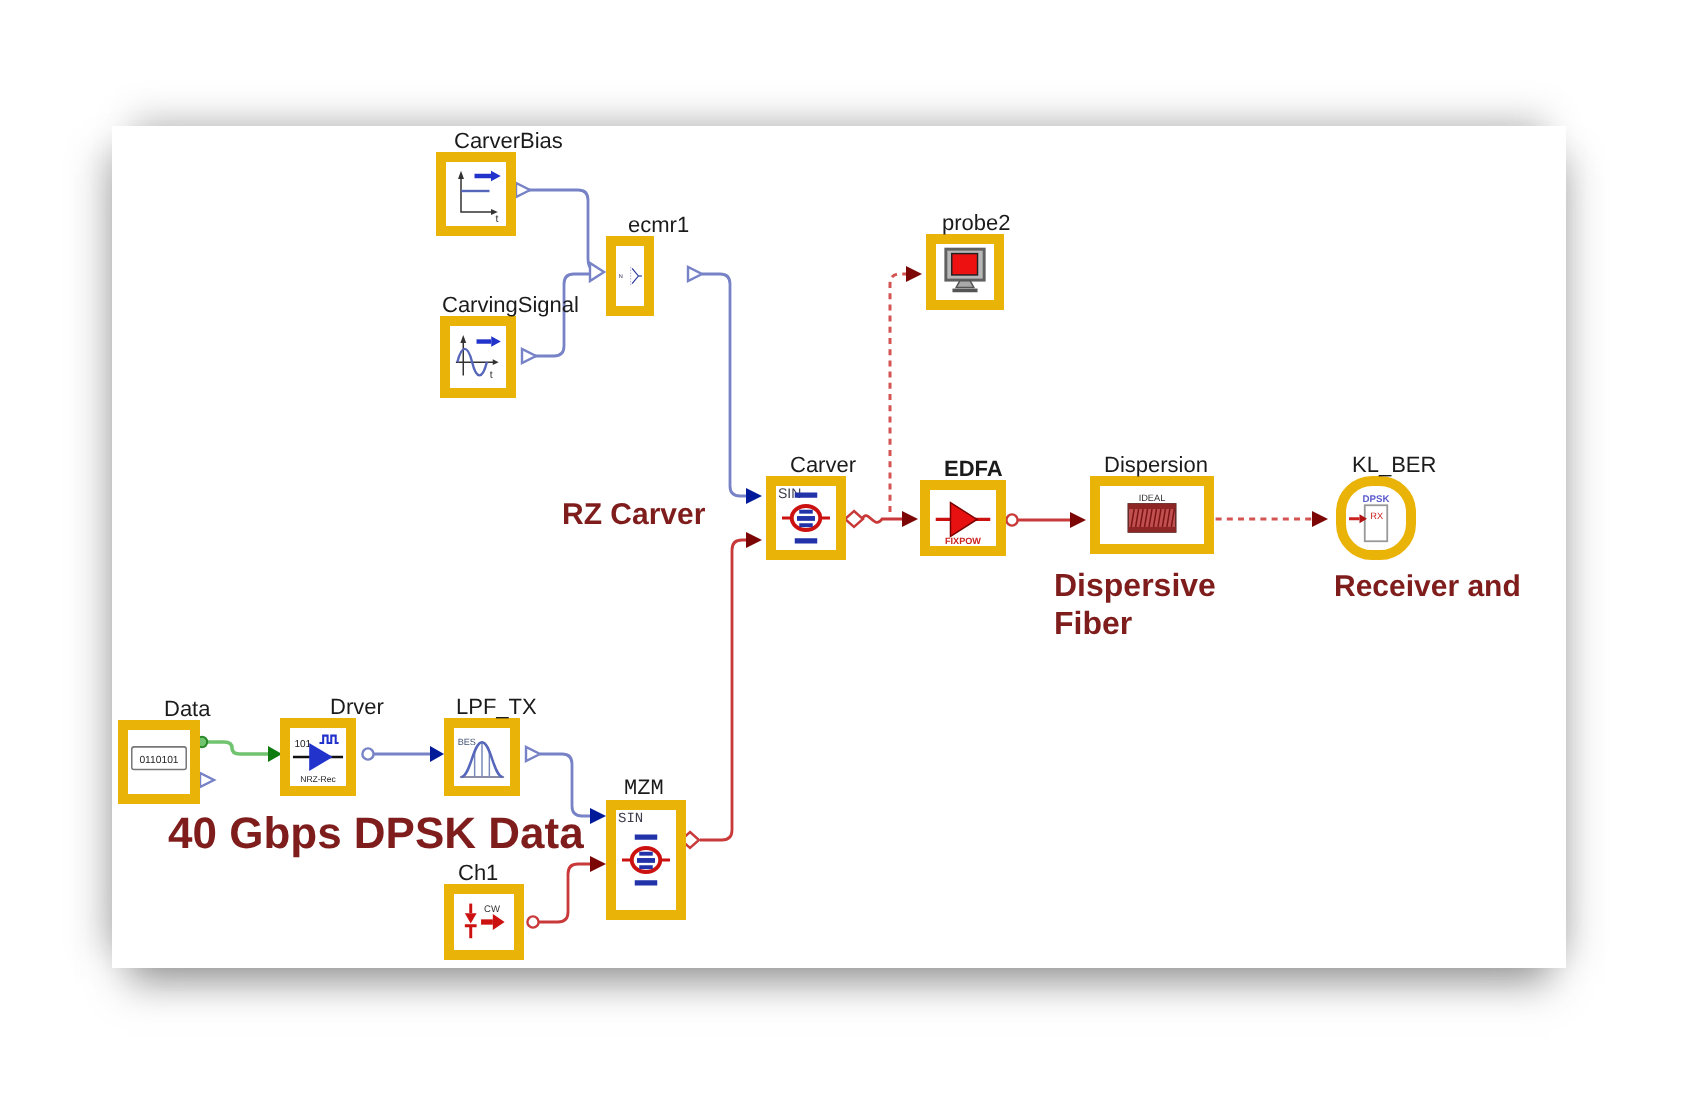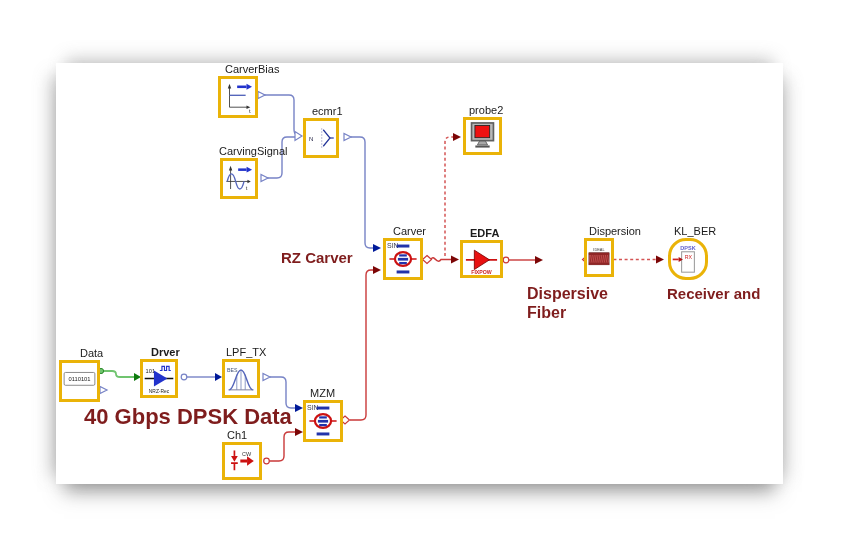--- a/index.html
+++ b/index.html
@@ -5,21 +5,21 @@
   * { margin:0; padding:0; box-sizing:border-box; }
   html,body { width:850px; height:555px; background:#ffffff; overflow:hidden;
               font-family:"Liberation Sans", sans-serif; }
   #stage { position:absolute; left:0; top:0; width:850px; height:555px; }
   #canvas { position:absolute; left:56px; top:63px; width:727px; height:421px; background:#ffffff;
             box-shadow: 0 16px 18px -8px rgba(70,70,70,.50),
                         0 -14px 16px -10px rgba(110,110,110,.38),
                         -16px 2px 16px -10px rgba(120,120,120,.35),
                         14px 4px 16px -10px rgba(120,120,120,.30); }
   svg.wires { position:absolute; left:0; top:0; width:850px; height:555px; pointer-events:none; }
-  .block { position:absolute; border:3px solid #eab308; background:#ffffff; }
+  .block { position:absolute; border:5px solid #eab308; background:#ffffff; }
   .block-label { position:absolute; top:-16px; font-size:11px; line-height:13px; color:#1b1b1b; white-space:nowrap; }
   .tag { position:absolute; font-size:7px; line-height:8px; color:#3b3b4b; white-space:nowrap; }
   .block svg.icon { position:absolute; left:0; top:0; width:100%; height:100%; }
   .annotation { position:absolute; font-weight:700; color:#7f1d1d; white-space:nowrap; }
   #ann-rz    { left:281px; top:249px; font-size:15px; }
   #ann-dpsk  { left:84px;  top:404px; font-size:22px; }
   #ann-fiber { left:527px; top:284px; font-size:16px; line-height:19px; }
   #ann-rx    { left:667px; top:284px; font-size:15px; line-height:20px; }
 </style>
 </head>
@@ -92,21 +92,21 @@
       <path d="M9,9 V33" fill="none" stroke="#333333" stroke-width="1"></path>
       <path d="M4,24 H30" fill="none" stroke="#333333" stroke-width="1"></path>
       <polygon points="29,22 29,26 33,24" fill="#333333"></polygon>
       <text x="27" y="34.5" font-size="7" fill="#333333">t</text>
       <path d="M5,24 C8,12 12,12 15,24 C18,36 22,36 25,24" fill="none" stroke="#5566bb" stroke-width="1.6"></path>
       <path d="M18,10 H28" fill="none" stroke="#2233cc" stroke-width="3"></path>
       <polygon points="28,6.5 28,13.5 34.5,10" fill="#2233cc"></polygon>
     </svg>
   </div>
 
-  <div class="block" style="left:303px; top:118px; width:36px; height:40px;">
+  <div class="block" style="left:303px; top:118px; width:24px; height:40px;">
     <span class="block-label" style="left:6px;">ecmr1</span>
     <svg class="icon" viewBox="0 0 40 40">
       <text x="4" y="23.5" font-size="8" fill="#222244">N</text>
       <path d="M21,7 V33" fill="none" stroke="#8888bb" stroke-width="1" stroke-dasharray="2,2"></path>
       <path d="M23,9 L32,20 L23,31" fill="none" stroke="#223399" stroke-width="1.6"></path>
       <path d="M32,20 H37" fill="none" stroke="#223399" stroke-width="1.6"></path>
     </svg>
   </div>
 
   <div class="block" style="left:463px; top:117px; width:39px; height:38px;padding-left:18px;">
@@ -135,21 +135,21 @@
 
   <div class="block" style="left:460px; top:240px; width:43px; height:38px;font-weight:bold;">
     <span class="block-label" style="left:7px;">EDFA</span>
     <svg class="icon" viewBox="0 0 43 38">
       <path d="M3,20 H40" fill="none" stroke="#cc1111" stroke-width="2.2"></path>
       <polygon points="13,8.5 13,31.5 31,20" fill="#e81111" stroke="#7a0000" stroke-width="1"></polygon>
       <text x="21.5" y="36.5" font-size="6.2" fill="#cc2222" text-anchor="middle">FIXPOW</text>
     </svg>
   </div>
 
-  <div class="block" style="left:545px; top:238px; width:30px; height:39px;margin-left:39px;">
+  <div class="block" style="left:545px; top:238px; width:62px; height:39px;">
     <span class="block-label" style="left:2px;">Dispersion</span>
     <svg class="icon" viewBox="0 0 38 39">
       <text x="19" y="10" font-size="6.2" fill="#333333" text-anchor="middle">IDEAL</text>
       <rect x="3" y="12" width="32" height="19" fill="#c25050" stroke="#5a2a2a" stroke-width="1"></rect>
       <rect x="3" y="12" width="32" height="3.5" fill="#8f2626"></rect>
       <rect x="3" y="27.5" width="32" height="3.5" fill="#8f2626"></rect>
       <path d="M7,15.5 L5,27.5 M10,15.5 L8,27.5 M13,15.5 L11,27.5 M16,15.5 L14,27.5 M19,15.5 L17,27.5 M22,15.5 L20,27.5 M25,15.5 L23,27.5 M28,15.5 L26,27.5 M31,15.5 L29,27.5 M34,15.5 L32,27.5" stroke="#7a1515" stroke-width="1" fill="none"></path>
     </svg>
   </div>
 
@@ -166,41 +166,41 @@
 
   <div class="block" style="left:59px; top:360px; width:41px; height:42px;">
     <span class="block-label" style="left:2px;padding-left:16px;">Data</span>
     <svg class="icon" viewBox="0 0 41 42">
       <rect x="2.5" y="11" width="36" height="15" rx="1.5" fill="#ffffff" stroke="#777777" stroke-width="1"></rect>
       <text x="20.5" y="21.5" font-size="6.8" fill="#222222" text-anchor="middle">0110101</text>
     </svg>
   </div>
 
   <div class="block" style="left:140px; top:359px; width:38px; height:39px;">
-    <span class="block-label" style="left:8px;font-weight:bold;">Drver</span>
+    <span class="block-label" style="left:20px;">Drver</span>
     <svg class="icon" viewBox="0 0 38 39">
       <text x="3" y="13" font-size="6.8" fill="#222222">101</text>
       <path d="M20,10 h2.5 v-5 h3 v5 h2.5 v-5 h3 v5 h2" fill="none" stroke="#2233cc" stroke-width="1.4"></path>
       <path d="M2,19.5 H36" fill="none" stroke="#111111" stroke-width="1.8"></path>
       <polygon points="13,10 13,29 29,19.5" fill="#2233cc"></polygon>
       <text x="19" y="36.5" font-size="5.8" fill="#222222" text-anchor="middle">NRZ-Rec</text>
     </svg>
   </div>
 
   <div class="block" style="left:222px; top:359px; width:38px; height:39px;">
     <span class="block-label" style="left:1px;">LPF_TX</span>
     <svg class="icon" viewBox="0 0 38 39">
       <text x="2.5" y="11.5" font-size="6.2" fill="#445577">BES</text>
       <path d="M4,33 H34" fill="none" stroke="#666688" stroke-width="1"></path>
       <path d="M14,33 V15 M24,33 V15 M19,33 V10" fill="none" stroke="#7788bb" stroke-width="1"></path>
       <path d="M5,33 C11,33 13,9.5 19,9.5 C25,9.5 27,33 33,33" fill="none" stroke="#5566bb" stroke-width="1.7"></path>
     </svg>
   </div>
 
-  <div class="block" style="left:303px; top:400px; width:40px; height:42px;">
+  <div class="block" style="left:303px; top:400px; width:40px; height:60px;font-family:Liberation Mono, monospace;">
     <span class="block-label" style="left:4px;">MZM</span>
     <span class="tag" style="left:1px; top:1px;">SIN</span>
     <svg class="icon" viewBox="0 0 40 42">
       <rect x="12.5" y="4" width="15" height="3.5" fill="#2233aa"></rect>
       <rect x="12.5" y="34.5" width="15" height="3.5" fill="#2233aa"></rect>
       <path d="M4,21 H11 M29,21 H36" stroke="#cc1111" stroke-width="2"></path>
       <ellipse cx="20" cy="21" rx="9.5" ry="8" fill="#ffffff" stroke="#cc1111" stroke-width="2.6"></ellipse>
       <rect x="15.5" y="15.5" width="9" height="2.6" fill="#2233aa"></rect>
       <rect x="14" y="19.7" width="12" height="3.2" fill="#2233aa"></rect>
       <rect x="15.5" y="24.5" width="9" height="2.6" fill="#2233aa"></rect>

